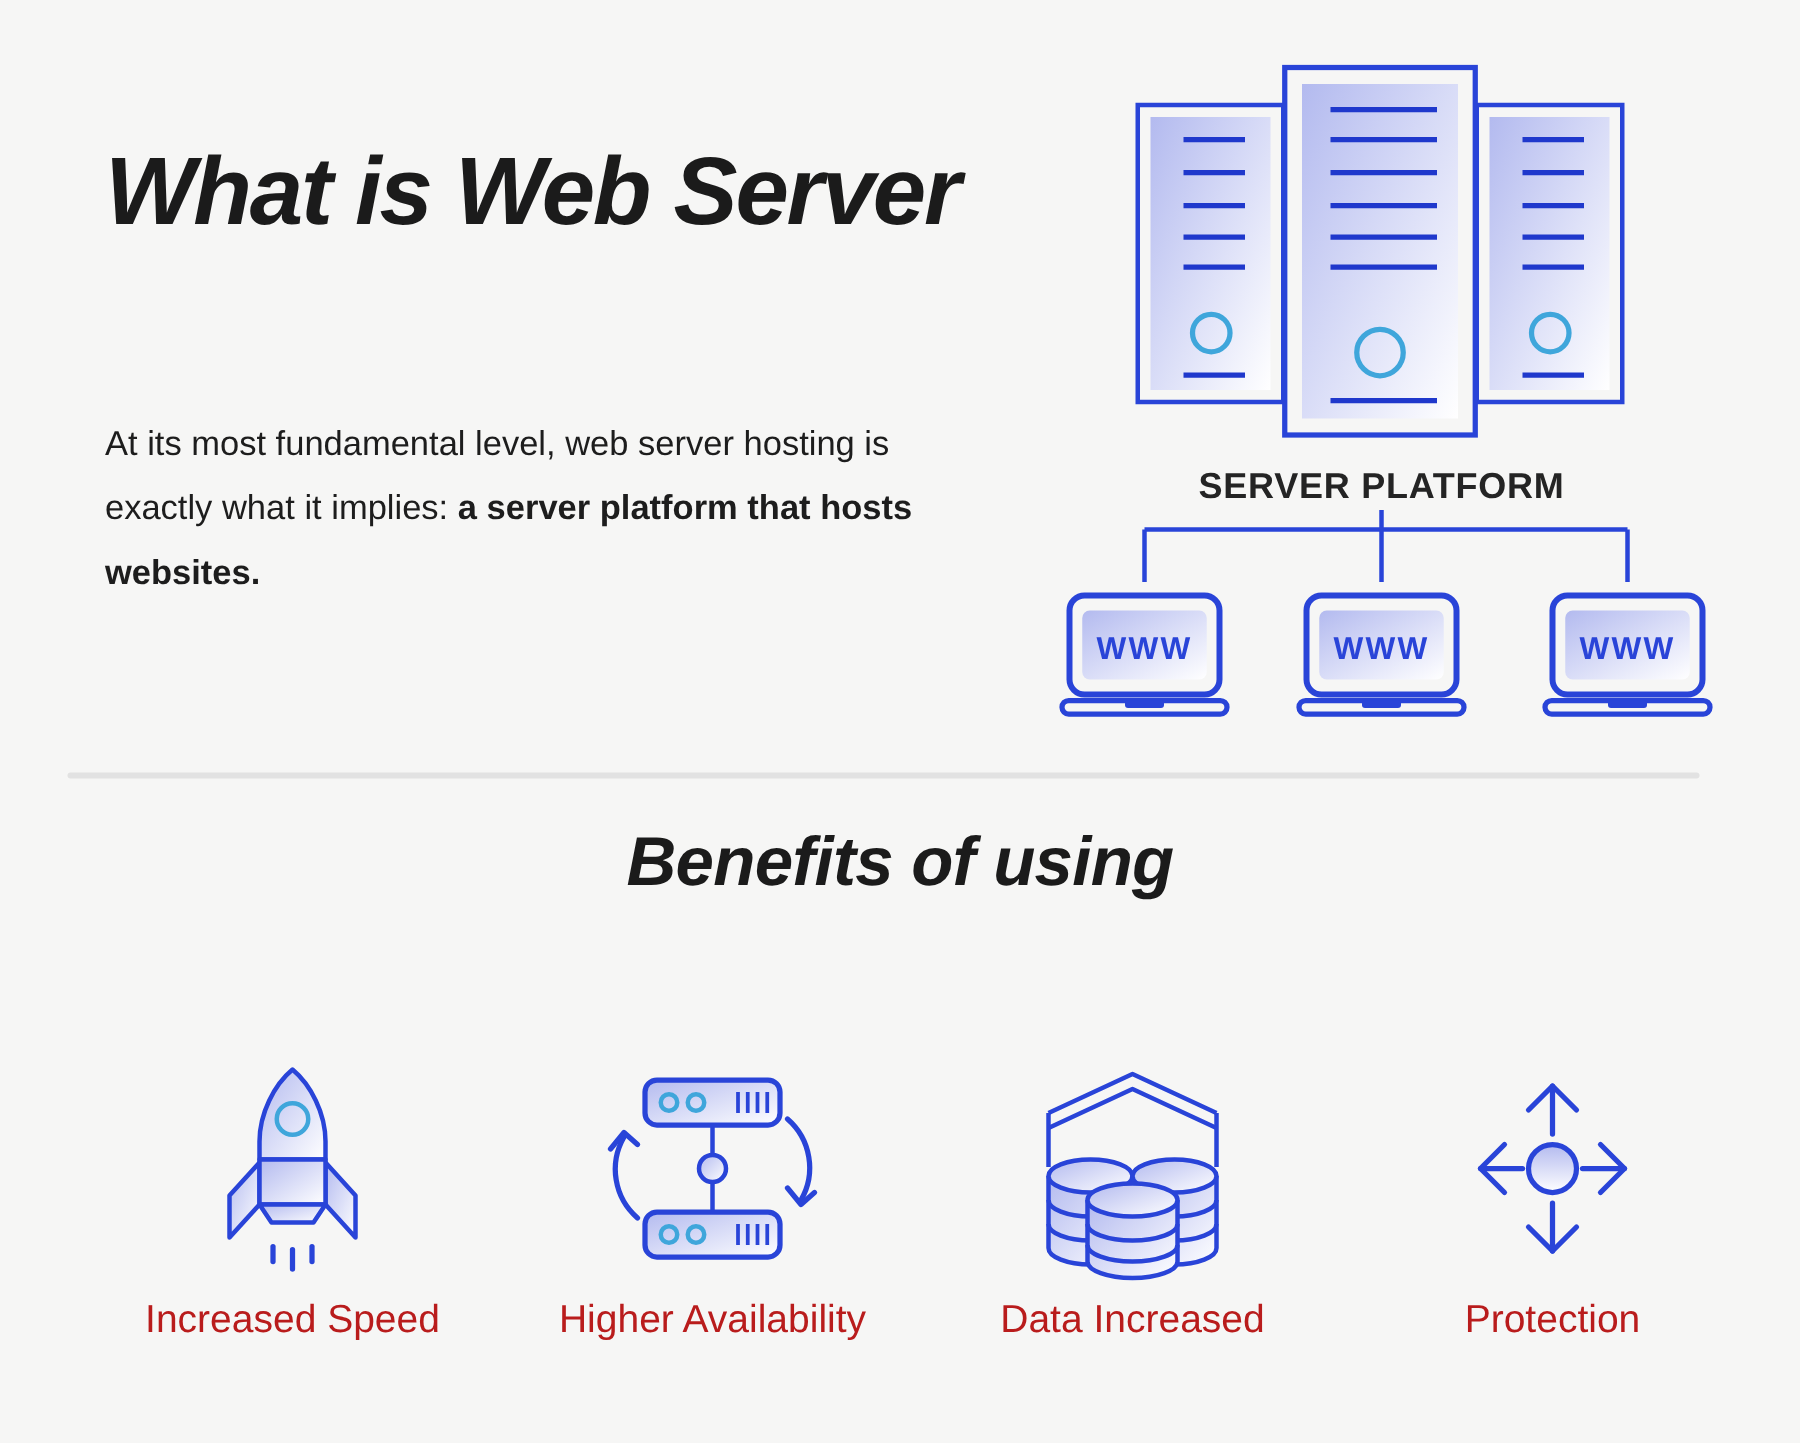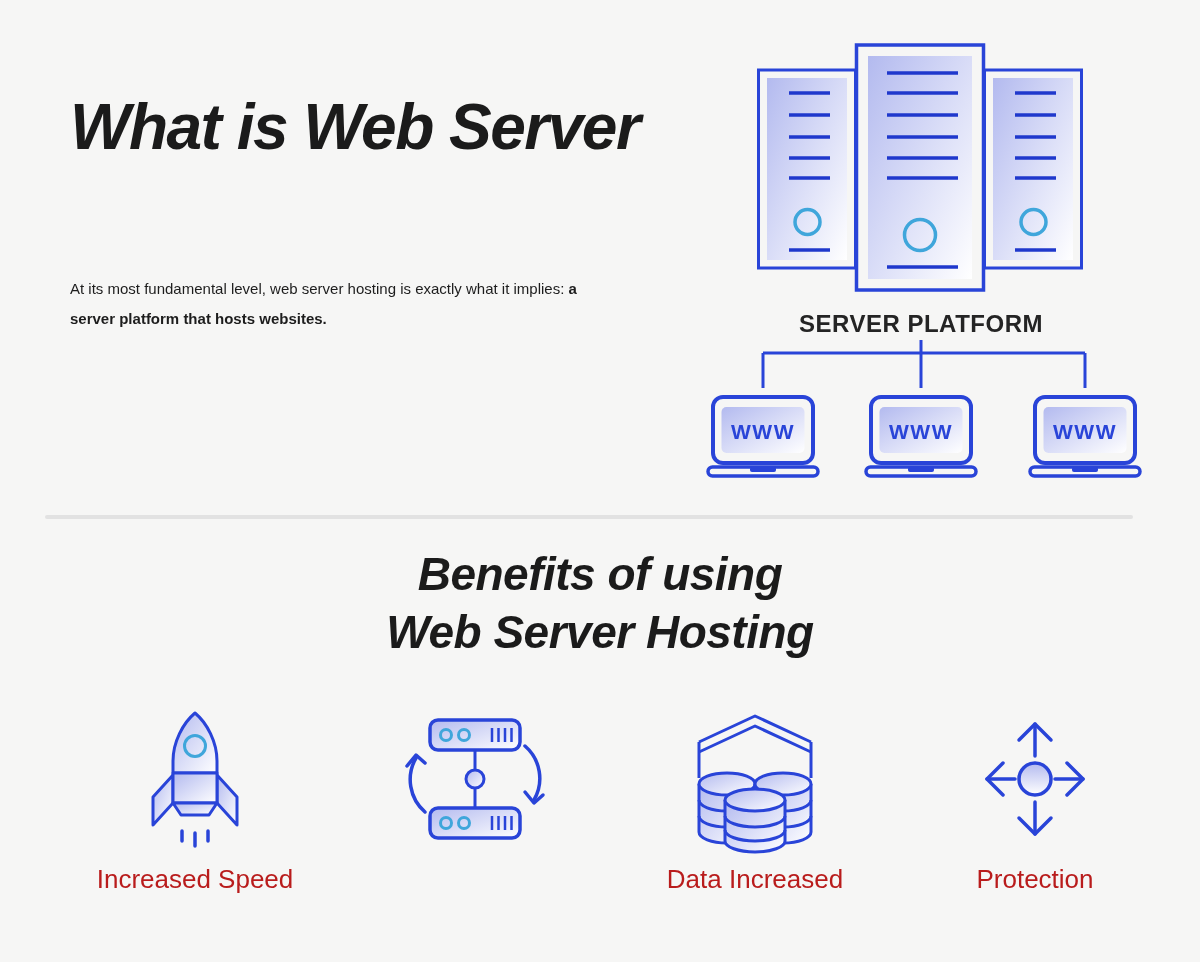--- a/index.html
+++ b/index.html
@@ -9,21 +9,21 @@
     font-family:"Liberation Sans", sans-serif;
     padding-left:35px;
   }
   .title {
     position:absolute; left:70px; top:84px; margin:0;
     font-size:64px; line-height:87px; font-weight:bold; font-style:italic;
     color:#1b1b1b; letter-spacing:-1.5px;
   }
   .intro-body {
     position:absolute; left:70px; top:274px; width:545px; margin:0;
-    font-size:15px; line-height:30px; color:#1d1d1d;
+    font-size:23px; line-height:43px; color:#1d1d1d;
   }
   .intro-body strong { font-weight:bold; }
   .diagram { position:absolute; left:700px; top:30px; }
   .diagram text { font-family:"Liberation Sans", sans-serif; }
   .divider {
     position:absolute; left:45px; top:515px; width:1088px; height:4px;
     border-radius:2px; background:#e2e2e2;
   }
   .benefits-title {
     position:absolute; left:0; top:545px; width:1200px; margin:0;
@@ -133,21 +133,20 @@
       <text x="385" y="409" text-anchor="middle" font-size="21" font-weight="bold" fill="#2944d8" letter-spacing="1.5">WWW</text>
       <rect x="330" y="437" width="110" height="9" rx="4.5" fill="#f6f6f5" stroke="#2944d8" stroke-width="3.5"></rect>
       <rect x="372" y="437" width="26" height="5" rx="2" fill="#2944d8"></rect>
     </g>
   </svg>
 
   <div class="divider"></div>
 
   <h2 class="benefits-title">
     <span>Benefits of using</span><br>
-    <span>Web Server Hosting</span>
   </h2>
 
   <div class="benefit-row">
 
     <div class="benefit">
       <div class="icon-box">
         <svg width="100" height="140" viewBox="0 0 100 140">
           <defs>
             <linearGradient id="gradR" x1="0" y1="0" x2="1" y2="1">
               <stop offset="0" stop-color="#b3baef"></stop>
@@ -206,20 +205,21 @@
             </g>
           </g>
           <g fill="none" stroke="#2944d8" stroke-width="3.5" stroke-linecap="round" stroke-linejoin="round">
             <path d="M30,100 A43,43 0 0 1 21,46"></path>
             <path d="M12,54 L21,43 L30,51"></path>
             <path d="M130,34 A43,43 0 0 1 139,88"></path>
             <path d="M130,80 L139,91 L148,83"></path>
           </g>
         </svg>
       </div>
+      <div class="benefit-label">Higher Availability</div>
     </div>
 
     <div class="benefit">
       <div class="icon-box">
         <svg width="160" height="150" viewBox="0 0 160 150">
           <defs>
             <linearGradient id="gradD" x1="0" y1="0" x2="1" y2="1">
               <stop offset="0" stop-color="#b3baef"></stop>
                 <stop offset="1" stop-color="#ffffff"></stop>
             </linearGradient>

